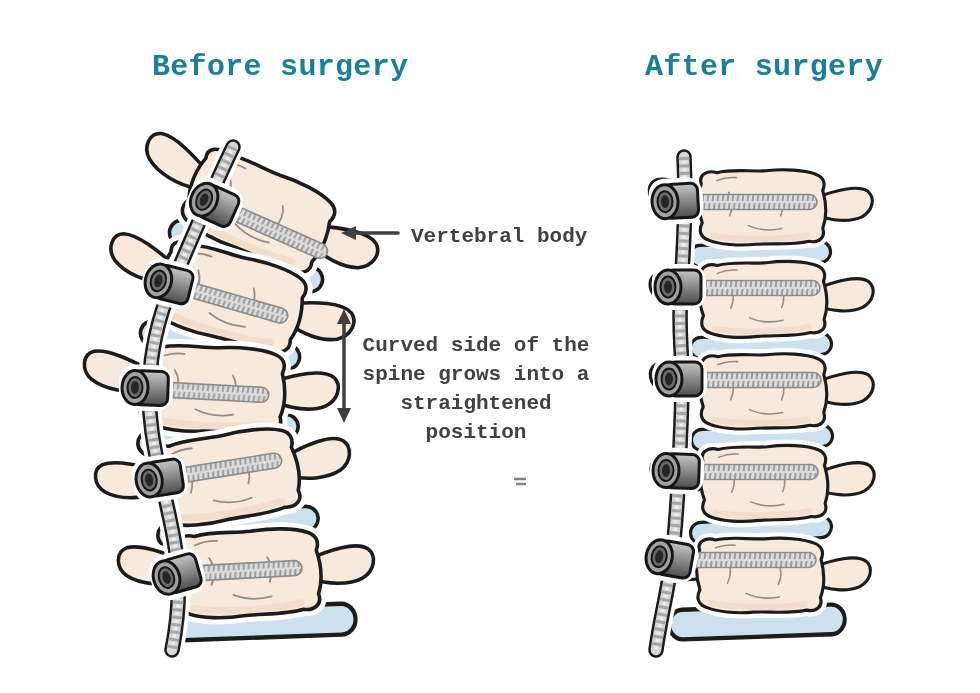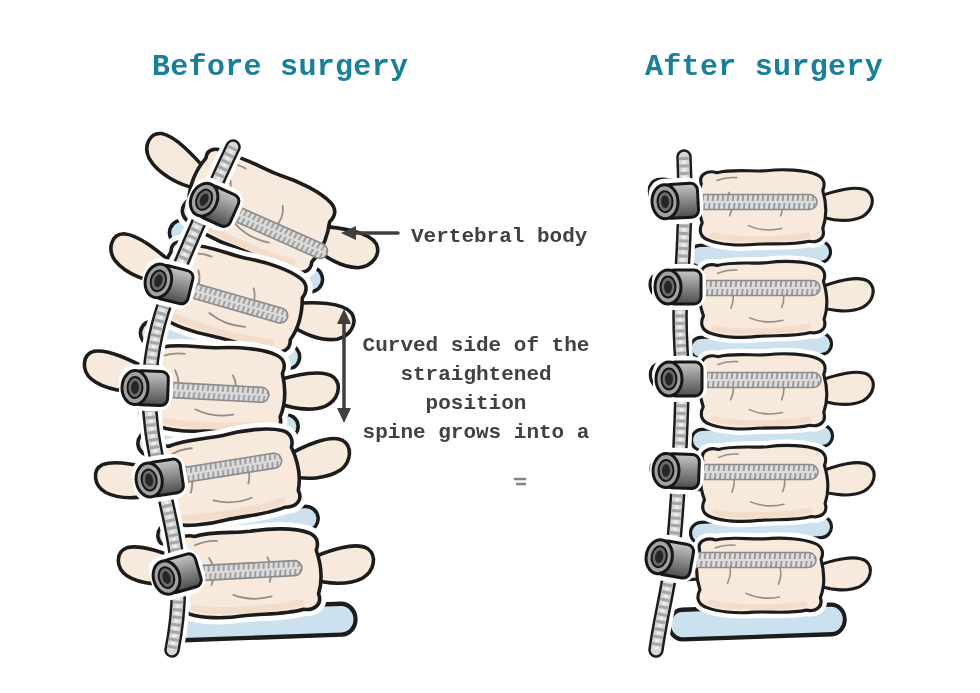--- a/index.html
+++ b/index.html
@@ -188,17 +188,17 @@
     </g>
   </svg>
 
   <div class="title before">Before surgery</div>
   <div class="title after">After surgery</div>
 
   <div class="note vbody">Vertebral body</div>
 
   <div class="note curved">
     <span>Curved side of the</span>
+    <span>spine grows into a</span>
     <span>straightened position</span>
-    <span>spine grows into a</span>
   </div>
 
 </div>
 
 </body></html>

